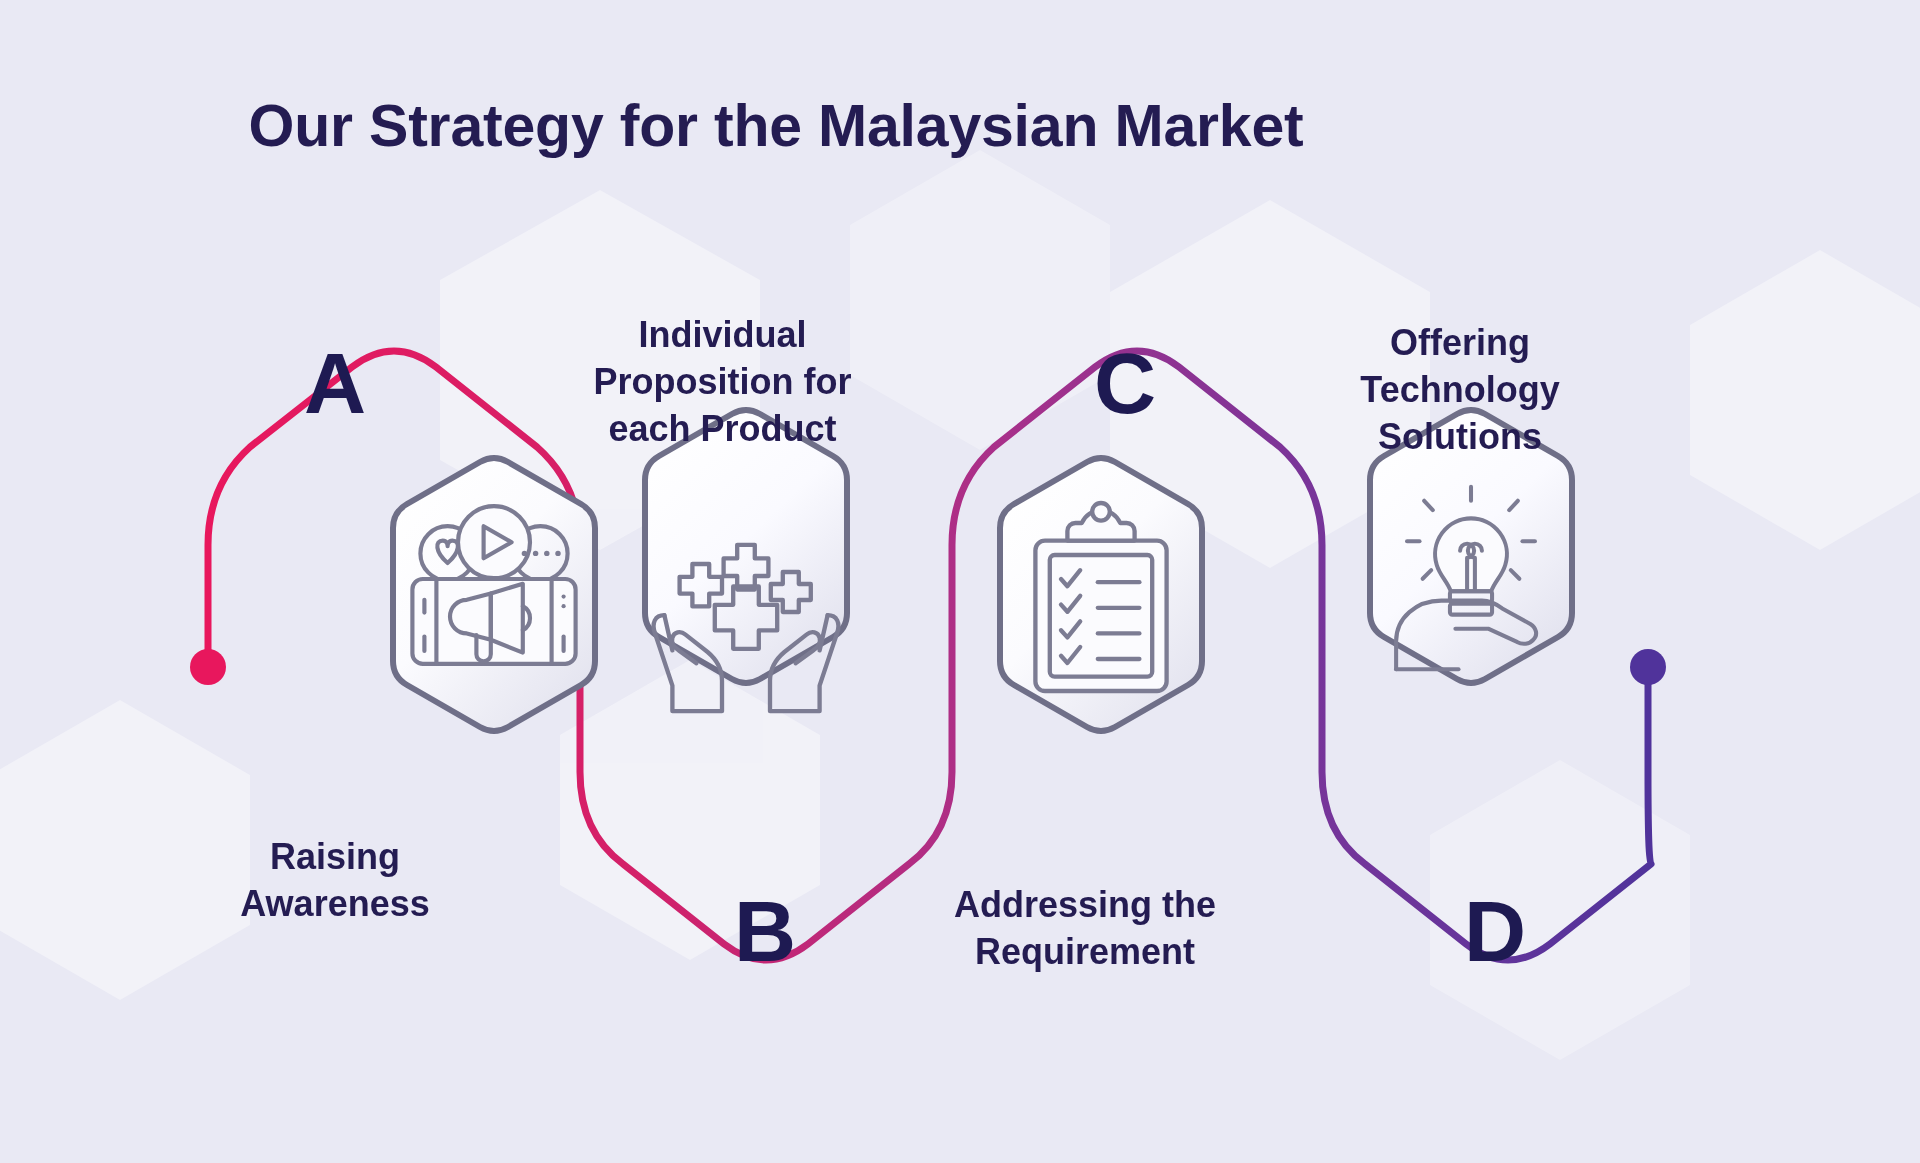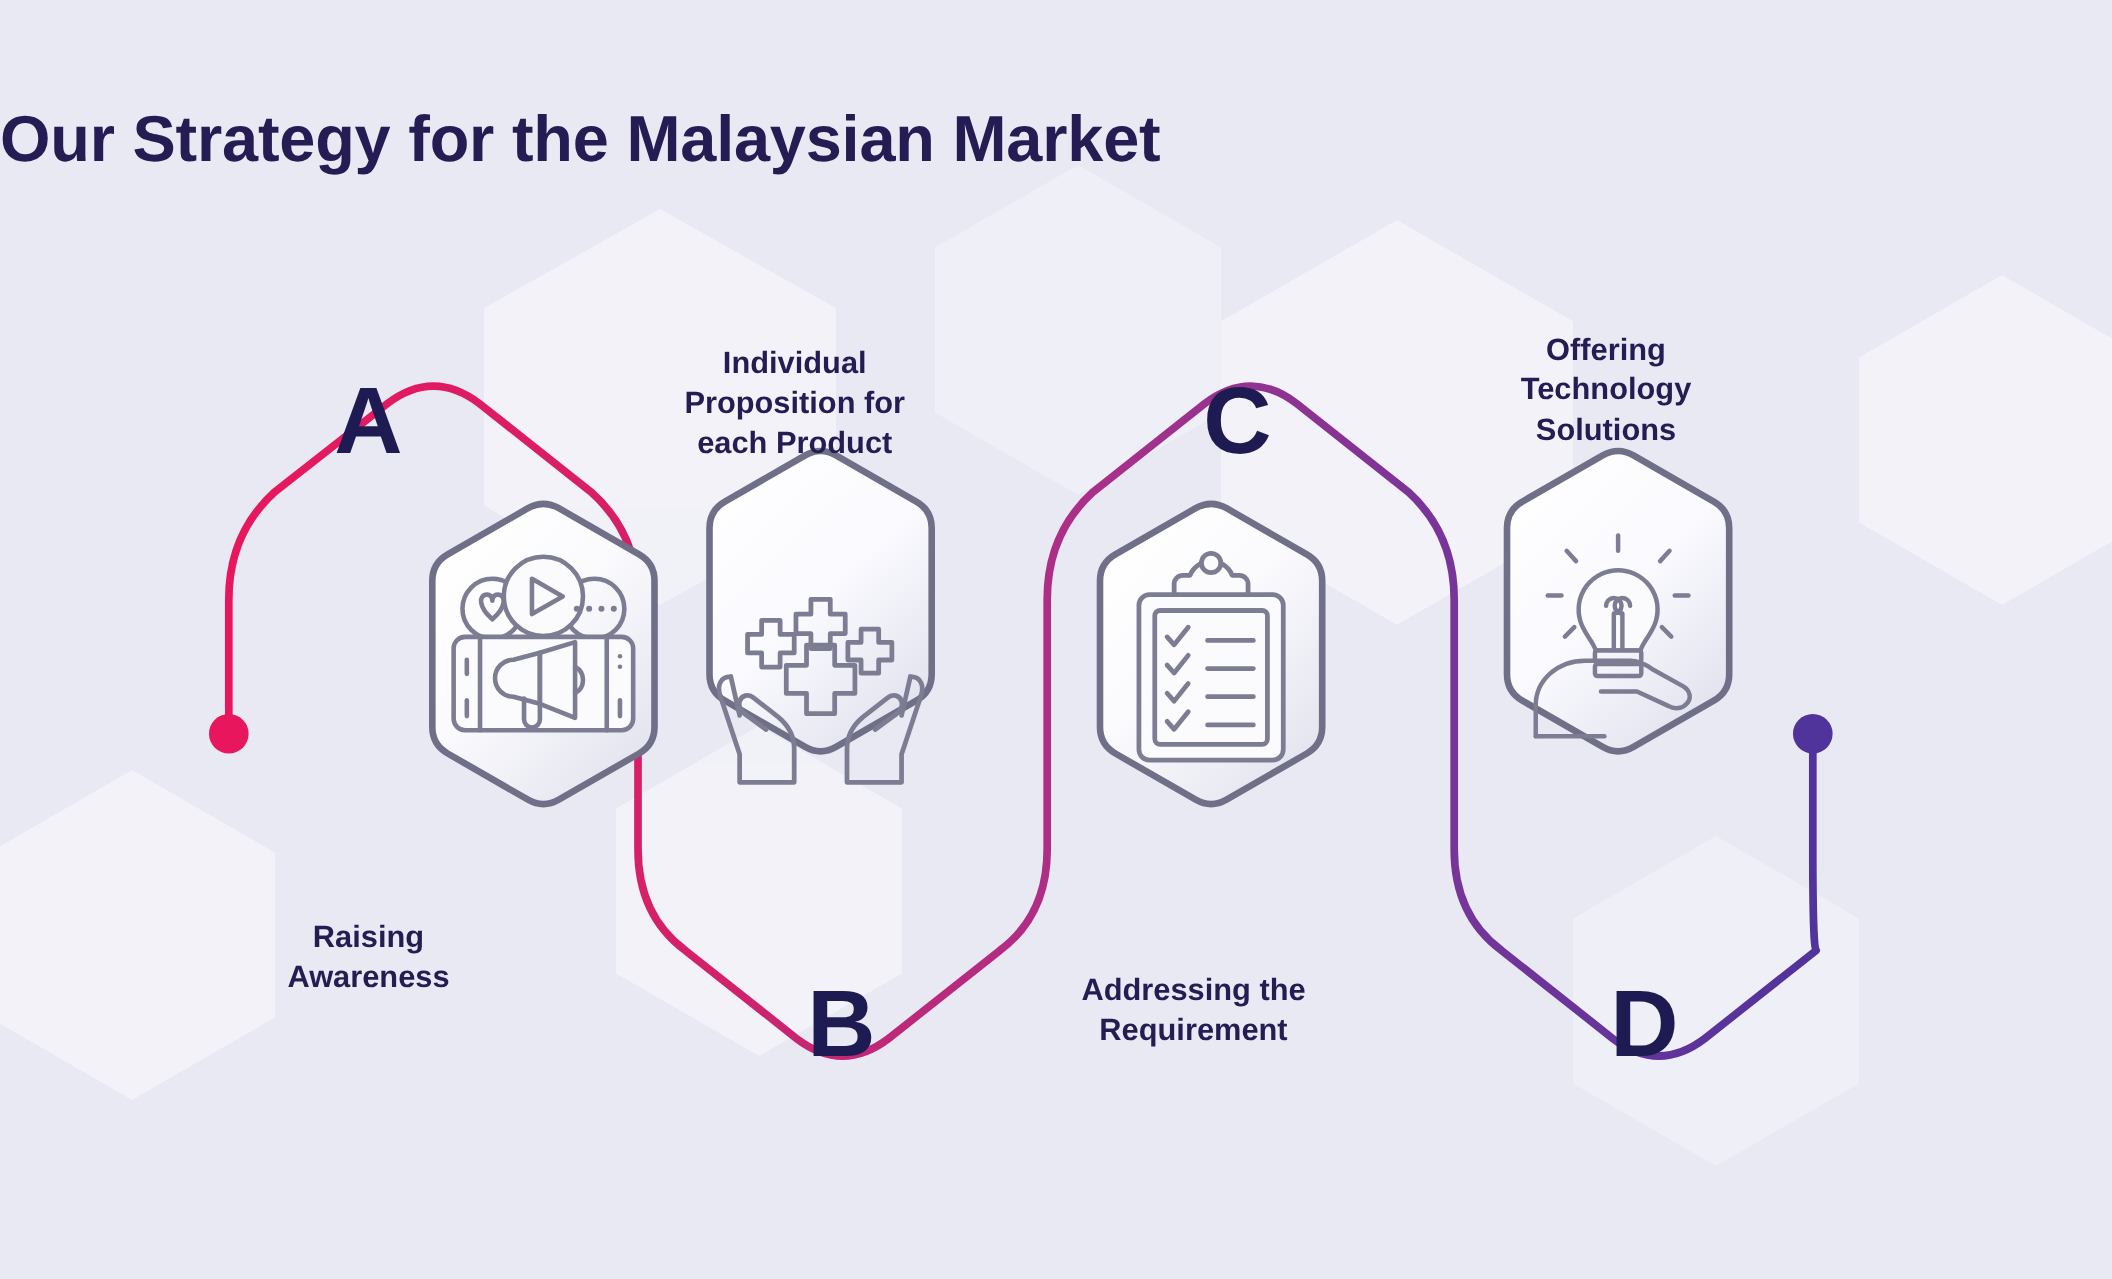--- a/index.html
+++ b/index.html
@@ -24,46 +24,47 @@
     left: 0;
     top: 0;
     width: 1920px;
     height: 1163px;
   }
   .title {
     position: absolute;
     left: 0;
     top: 92px;
     width: 1552px;
+    text-align: center;
     font-size: 59px;
     font-weight: bold;
     color: #241c52;
     letter-spacing: -0.2px;
     white-space: nowrap;
   }
   .step-label {
     position: absolute;
     text-align: center;
-    font-size: 28px;
+    font-size: 36px;
     font-weight: bold;
     color: #241c52;
     line-height: 1.30;
   }
   .step-letter {
     position: absolute;
     text-align: center;
     font-size: 86px;
     font-weight: bold;
     color: #1e1a52;
     line-height: 1;
   }
   .lbl-a { left: 185px; top: 834px; width: 300px; }
   .lbl-b { left: 545px; top: 312px; width: 355px; }
   .lbl-c { left: 905px; top: 882px; width: 360px; }
-  .lbl-d { left: 1300px; top: 300px; width: 320px; }
+  .lbl-d { left: 1300px; top: 320px; width: 320px; }
   .ltr-a { left: 265px; top: 340px; width: 140px; }
   .ltr-b { left: 695px; top: 888px; width: 140px; }
   .ltr-c { left: 1055px; top: 340px; width: 140px; }
   .ltr-d { left: 1425px; top: 888px; width: 140px; }
 </style>
 </head>
 <body>
 
 <div id="stage">
 

